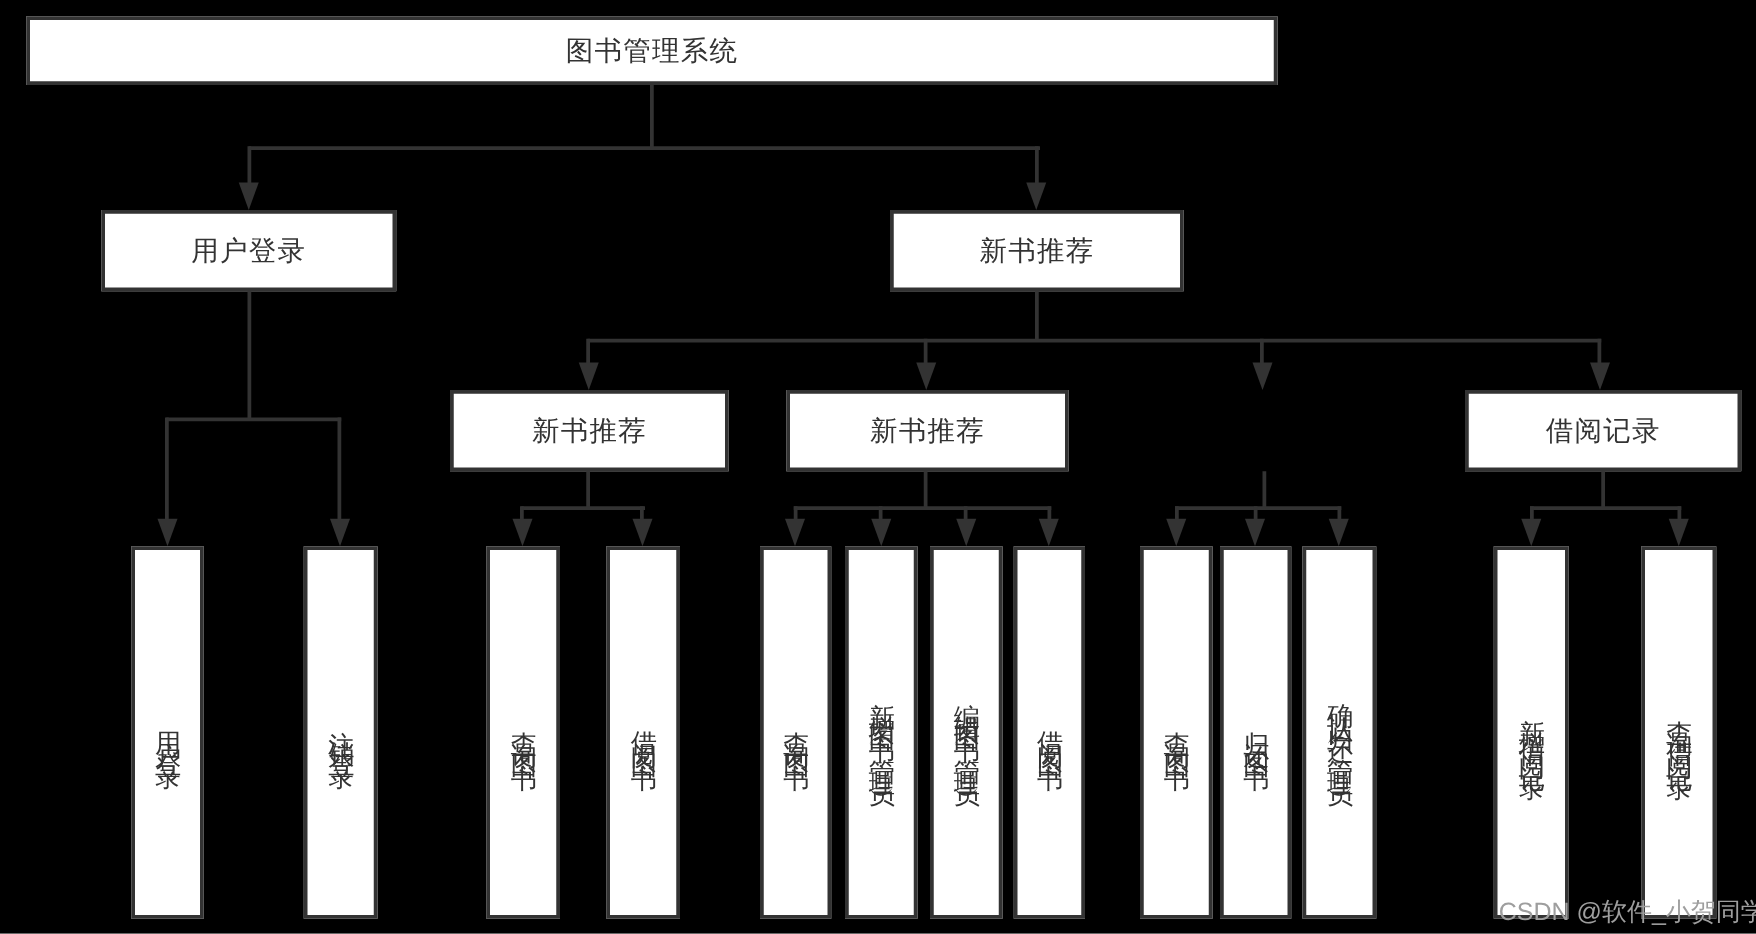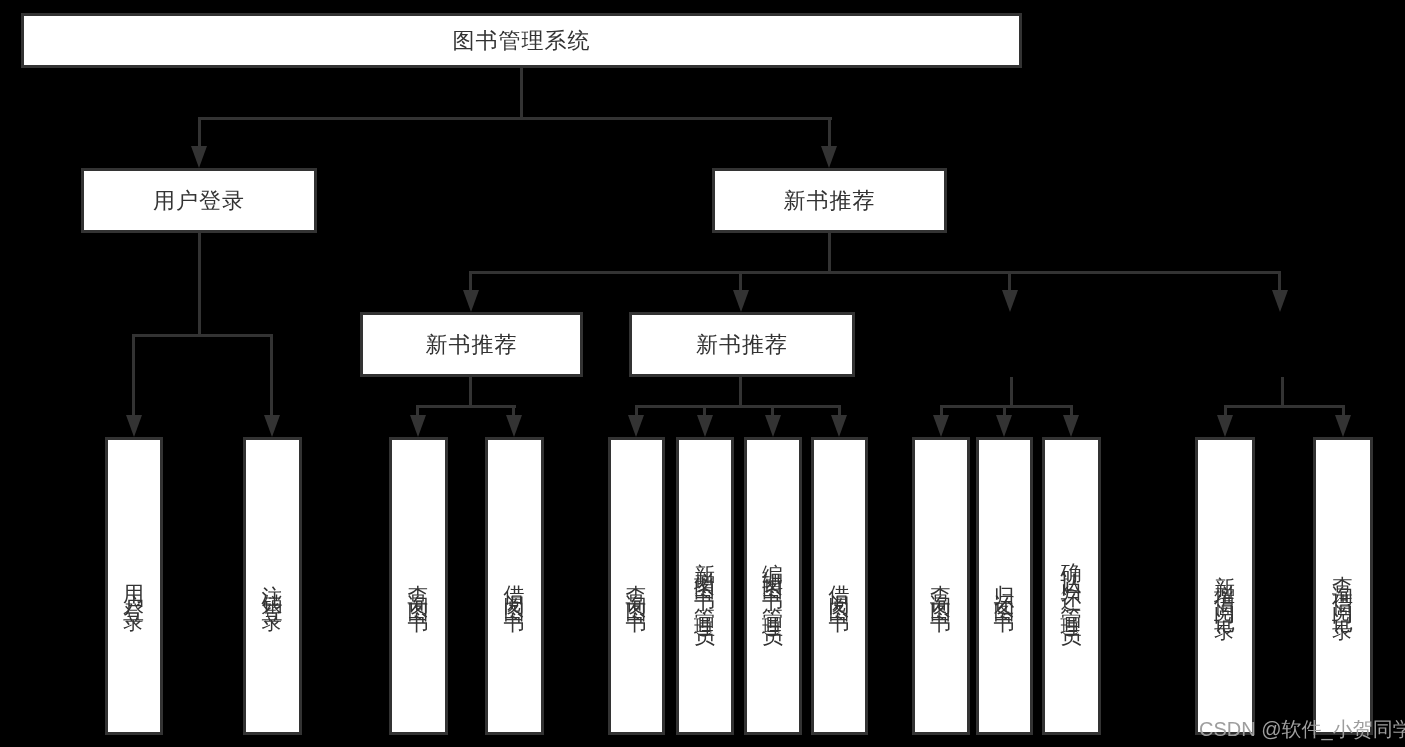--- a/index.html
+++ b/index.html
@@ -77,20 +77,21 @@
   <div class="arr" style="left:463px;top:290px;"></div>
   <div class="ln" style="left:739px;top:271px;width:3px;height:22px;"></div>
   <div class="arr" style="left:733px;top:290px;"></div>
   <div class="ln" style="left:1008px;top:271px;width:3px;height:22px;"></div>
   <div class="arr" style="left:1002px;top:290px;"></div>
   <div class="ln" style="left:1278px;top:271px;width:3px;height:22px;"></div>
   <div class="arr" style="left:1272px;top:290px;"></div>
 
   <div class="hbox" style="left:360px;top:312px;width:223px;height:65px;">新书推荐</div>
   <div class="hbox" style="left:629px;top:312px;width:226px;height:65px;">新书推荐</div>
+  <div class="hbox" style="left:1172px;top:312px;width:221px;height:65px;">借阅记录</div>
 
   <div class="ln" style="left:469px;top:377px;width:3px;height:30px;"></div>
   <div class="ln" style="left:417px;top:405px;width:99px;height:3px;"></div>
   <div class="ln" style="left:416px;top:405px;width:3px;height:14px;"></div>
   <div class="arr" style="left:410px;top:415px;"></div>
   <div class="ln" style="left:512px;top:405px;width:3px;height:14px;"></div>
   <div class="arr" style="left:506px;top:415px;"></div>
 
   <div class="ln" style="left:739px;top:377px;width:3px;height:30px;"></div>
   <div class="ln" style="left:635px;top:405px;width:206px;height:3px;"></div>

